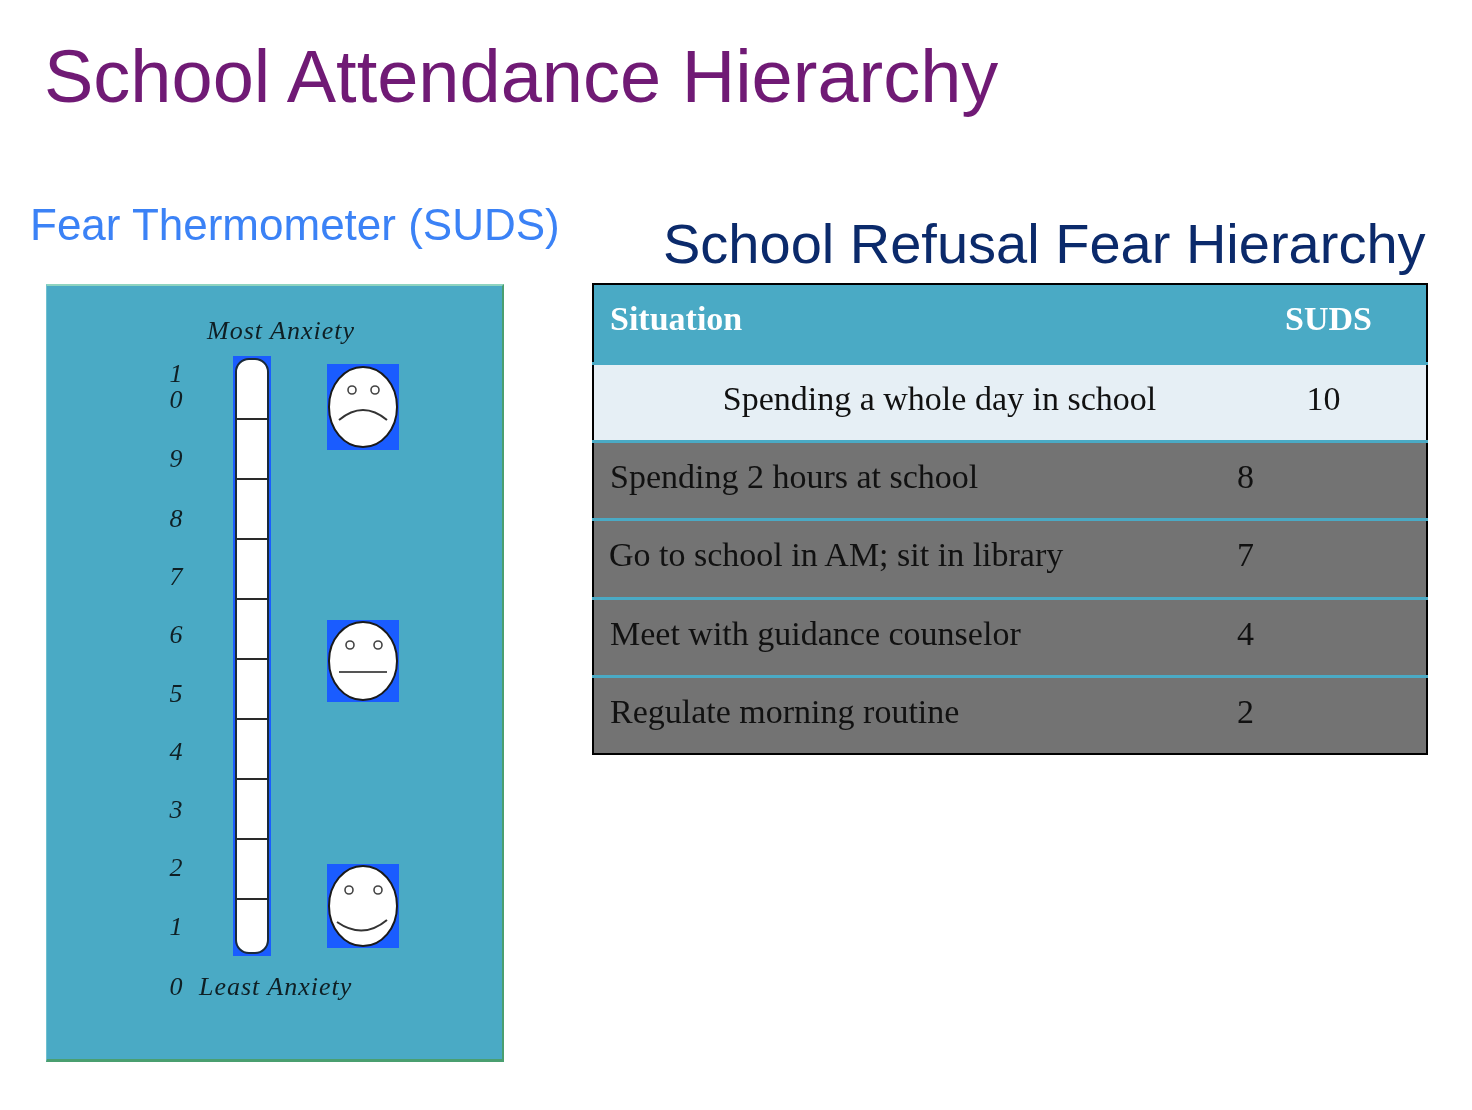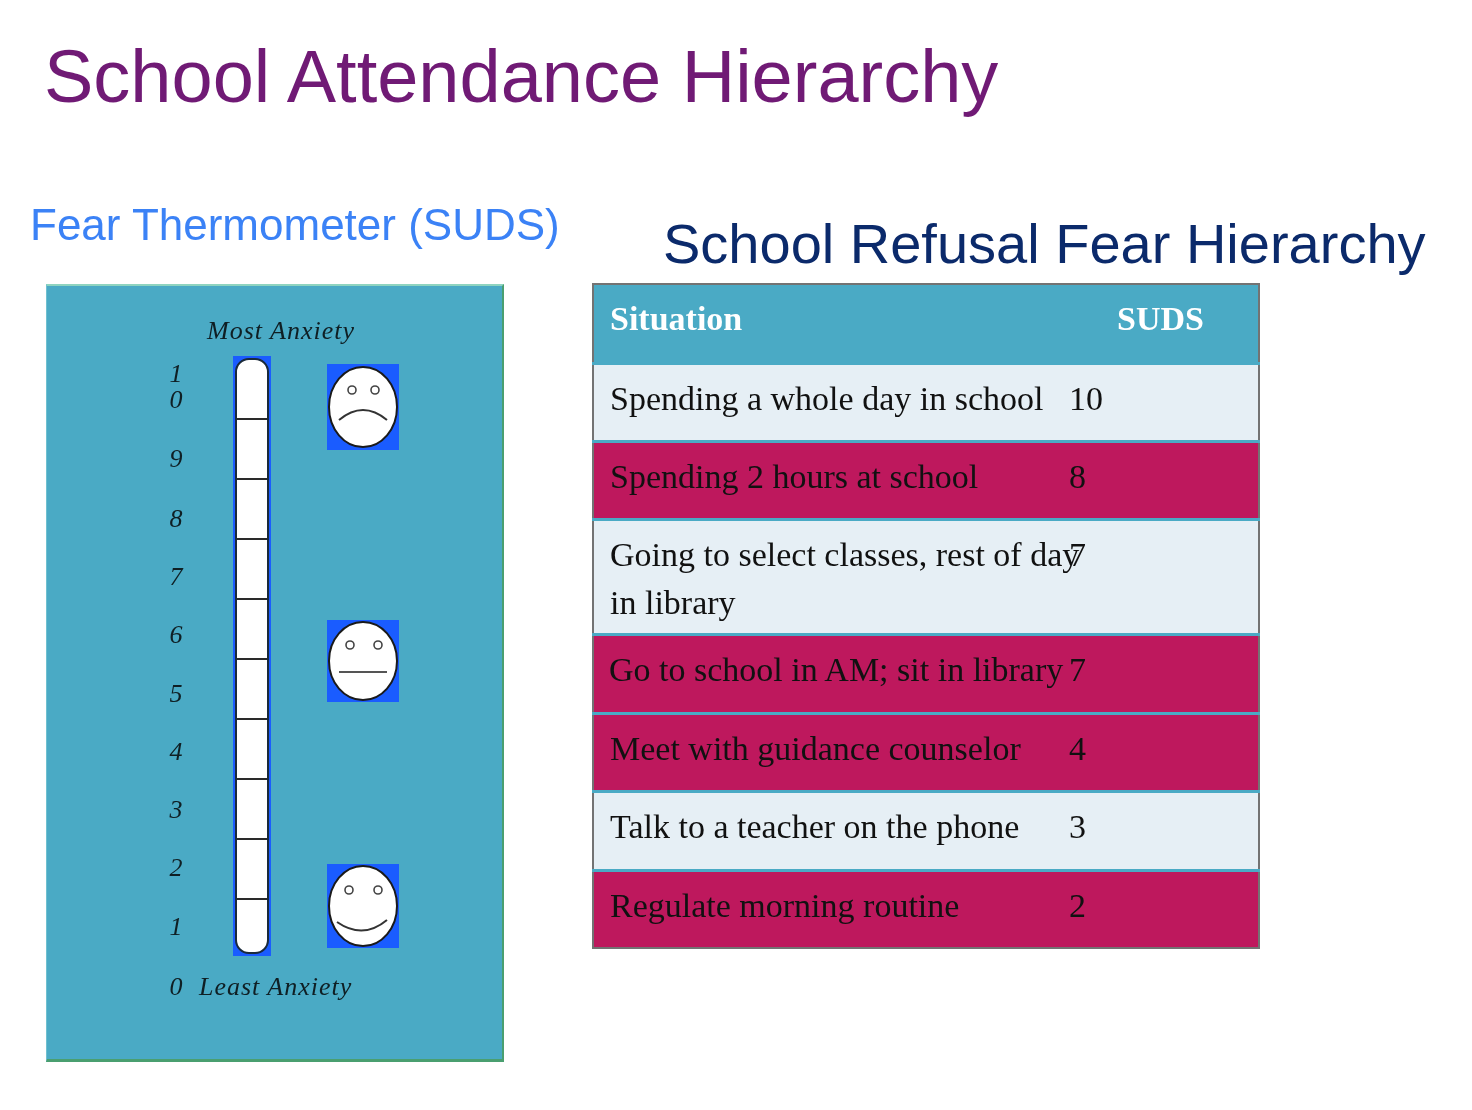--- a/index.html
+++ b/index.html
@@ -52,38 +52,38 @@
     .tube-line {
       position: absolute; left: 0; width: 100%; height: 0; border-top: 2px solid #2a2a2a;
     }
     .face-box {
       position: absolute; left: 280px; width: 72px; background: #1a5cff;
     }
     .face-box svg { display: block; }
 
     
     .hier-table {
-      position: absolute; left: 592px; top: 283px; width: 668px;
+      position: absolute; left: 592px; top: 283px; width: 836px;
       border-collapse: collapse;
-      border: 2px solid #737373;
+      border: 2px solid #000000;
     }
     .hier-table th {
       background: #4aaac5; color: #ffffff; text-align: left;
       font-family: "Liberation Serif", serif; font-weight: bold; font-size: 34px;
       height: 79px; padding: 0 0 8px 16px; vertical-align: middle;
     }
     .hier-table th.suds-h { padding-left: 0; width: 142px; margin-top: 14px; }
     .hier-table td {
       font-family: "Liberation Serif", serif; font-size: 34px; color: #111;
       padding: 10px 16px 0 16px; vertical-align: top; line-height: 48px;
       border-top: 3px solid #4aaac5;
     }
     .hier-table td.suds-v { padding-left: 0; text-indent: -48px; }
-    .hier-table tr.odd td { background: #e6eff5; }
-    .hier-table tr.even td { background: #be185d; margin-top: 42px; }
+    .hier-table tr.odd td { background: #e6eff5; text-align: center; }
+    .hier-table tr.even td { background: #737373; margin-top: 42px; }
     .r1 td { height: 78px; }
     .r2 td { height: 78px; }
     .r3 td { height: 115px; }
     .r4 td { height: 79px; padding-left: 15px; }
     .r5 td { height: 79px; }
     .r6 td { height: 78px; }
     .r7 td { height: 79px; }
     .r8 td { height: 78px; }
   </style>
 </head>
@@ -163,34 +163,26 @@
   </thead>
   <tbody>
     <tr class="odd r1">
       <td>Spending a whole day in school</td>
       <td class="suds-v">10</td>
     </tr>
     <tr class="even r2">
       <td>Spending 2 hours at school</td>
       <td class="suds-v">8</td>
     </tr>
-    <tr class="odd r3">
-      <td>Going to select classes, rest of day in library</td>
-      <td class="suds-v">7</td>
-    </tr>
     <tr class="even r4">
       <td>Go to school in AM; sit in library</td>
       <td class="suds-v">7</td>
     </tr>
     <tr class="even r6">
       <td>Meet with guidance counselor</td>
       <td class="suds-v">4</td>
-    </tr>
-    <tr class="odd r7">
-      <td>Talk to a teacher on the phone</td>
-      <td class="suds-v">3</td>
     </tr>
     <tr class="even r8">
       <td>Regulate morning routine</td>
       <td class="suds-v">2</td>
     </tr>
   </tbody>
 </table>
 
 </body></html>

